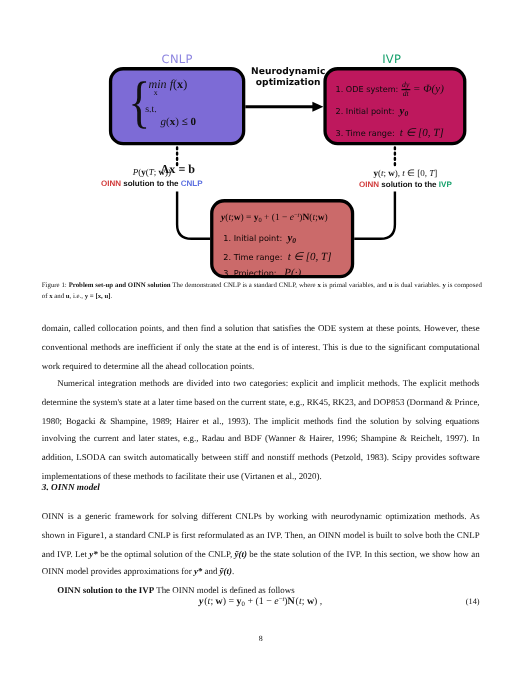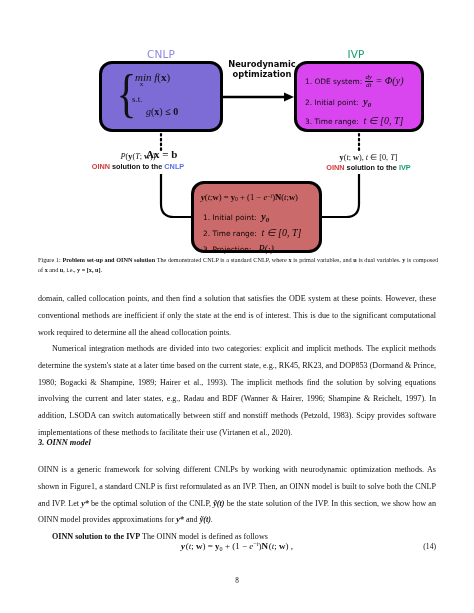--- a/index.html
+++ b/index.html
@@ -54,21 +54,21 @@
     border: 3px solid #000;
     border-radius: 13px;
     box-sizing: border-box;
   }
   .box.cnlp {
     left: 83px; top: 27px; width: 124px; height: 71px;
     background: #7d6bd6;
   }
   .box.ivp {
     left: 278px; top: 27px; width: 130px; height: 71px;
-    background: #d946ef;
+    background: #be185d;
   }
   .box.oinn {
     left: 175px; top: 147px; width: 131px; height: 72px;
     background: #cb6a6a;
   }
 
   .eq {
     position: absolute;
     font-family: "Liberation Serif", serif;
     white-space: nowrap;

